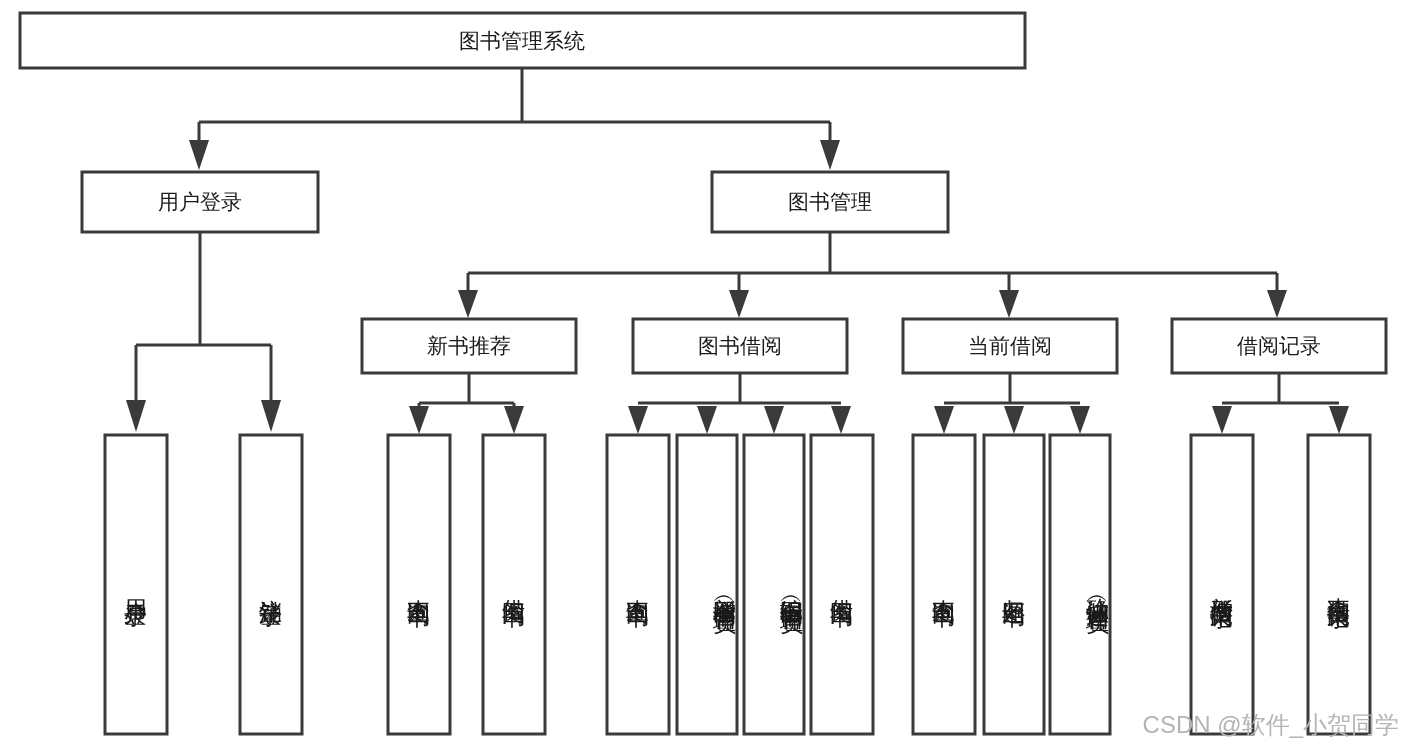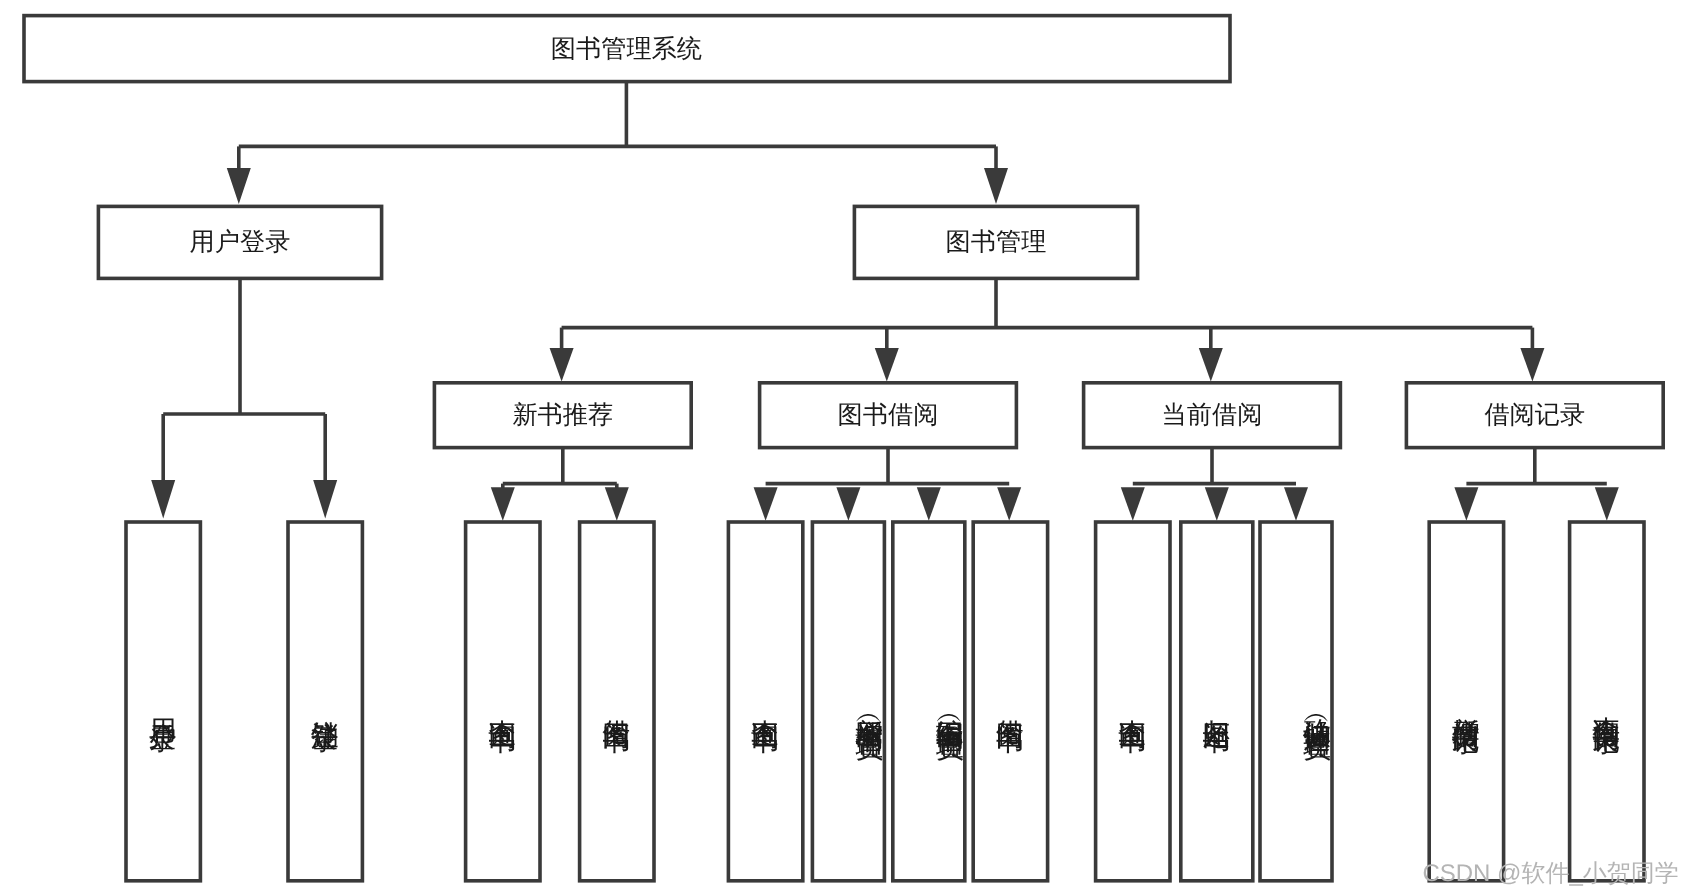--- a/index.html
+++ b/index.html
@@ -59,21 +59,21 @@
     letter-spacing: 2px;
     text-align: center;
     white-space: nowrap;
     pointer-events: none;
   }
   .watermark {
     position: absolute;
     right: 6px;
     bottom: 6px;
     font-family: "Liberation Sans", "DejaVu Sans", sans-serif;
-    font-size: 20px;
+    font-size: 24px;
     color: #b4b4b4;
     white-space: nowrap;
   }
 </style>
 </head>
 <body>
 
 <div id="diagram-root">
 
   <svg id="diagram-svg" viewBox="0 0 1405 747">

